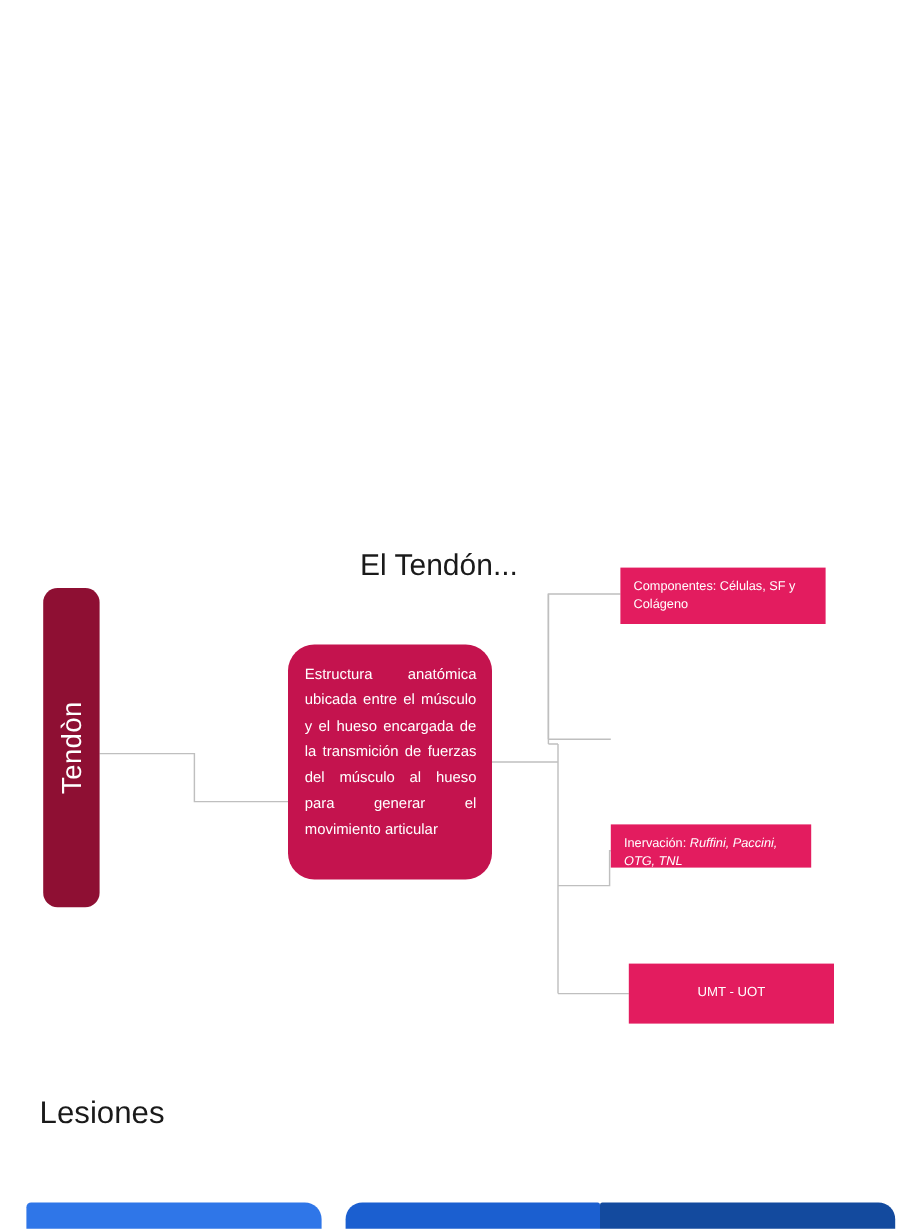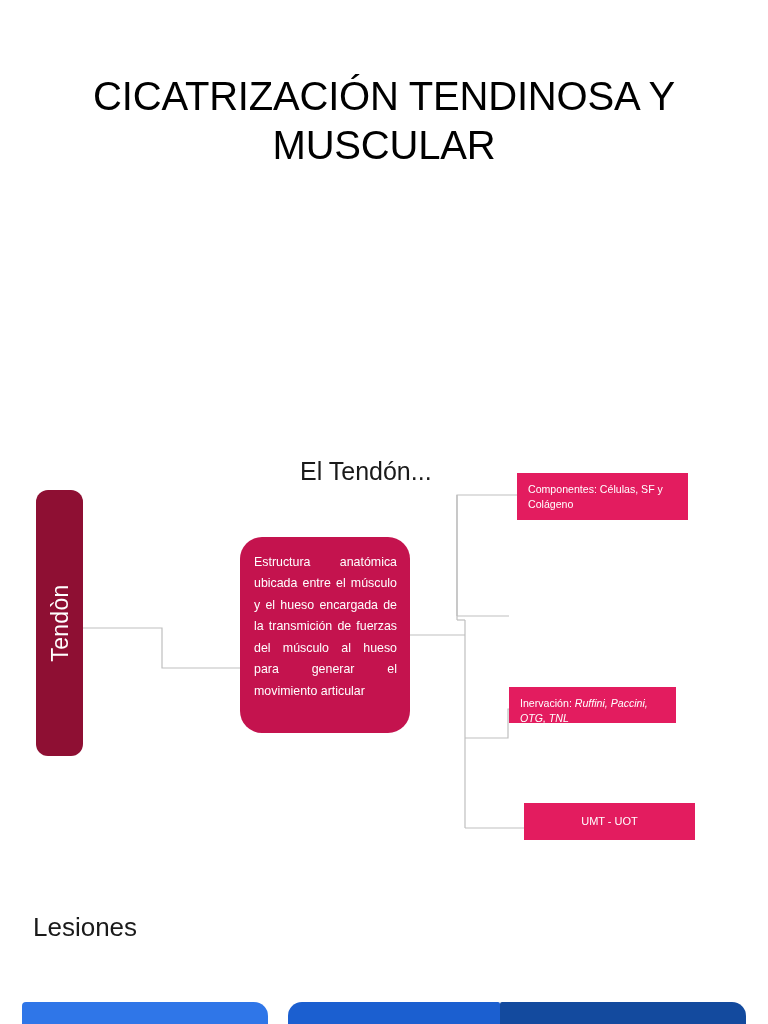--- a/index.html
+++ b/index.html
@@ -127,21 +127,21 @@
     line-height: 1.42;
     padding: 9px 11px 8px 11px;
   }
   .leaf-node .leaf-text { display: block; }
   .leaf-node.italic-tail .leaf-text .it { font-style: italic; }
 
   #leaf-0 { left: 517px; top: 33px;  width: 171px; height: 47px; }
   #leaf-1 { left: 509px; top: 145px; width: 171px; height: 62px; }
   #leaf-2 { left: 509px; top: 247px; width: 167px; height: 36px; }
   #leaf-3 {
-    left: 524px; top: 363px; width: 171px; height: 37px;
+    left: 524px; top: 363px; width: 171px; height: 50px;
     display: flex; align-items: center; justify-content: center;
     font-size: 11px; padding: 0;
   }
 
   
   .citation {
     position: absolute;
     left: 40px;
     top: 812px;
     width: 330px;
@@ -183,21 +183,20 @@
     background: #134A9E;
     border-top-left-radius: 2px;
     border-top-right-radius: 14px;
   }
 </style>
 </head>
 <body>
 
 <div id="slide">
 
-  <div class="slide-title">CICATRIZACIÓN TENDINOSA Y MUSCULAR</div>
 
   <div class="section-heading">El Tendón...</div>
 
   <div id="diagram">
 
     <svg id="connectors" viewBox="0 0 768 430">
       <g fill="none" stroke="#BFBFBF" stroke-width="1.2">
 
         <path d="M83 188 L162 188 L162 228 L240 228"></path>
 

